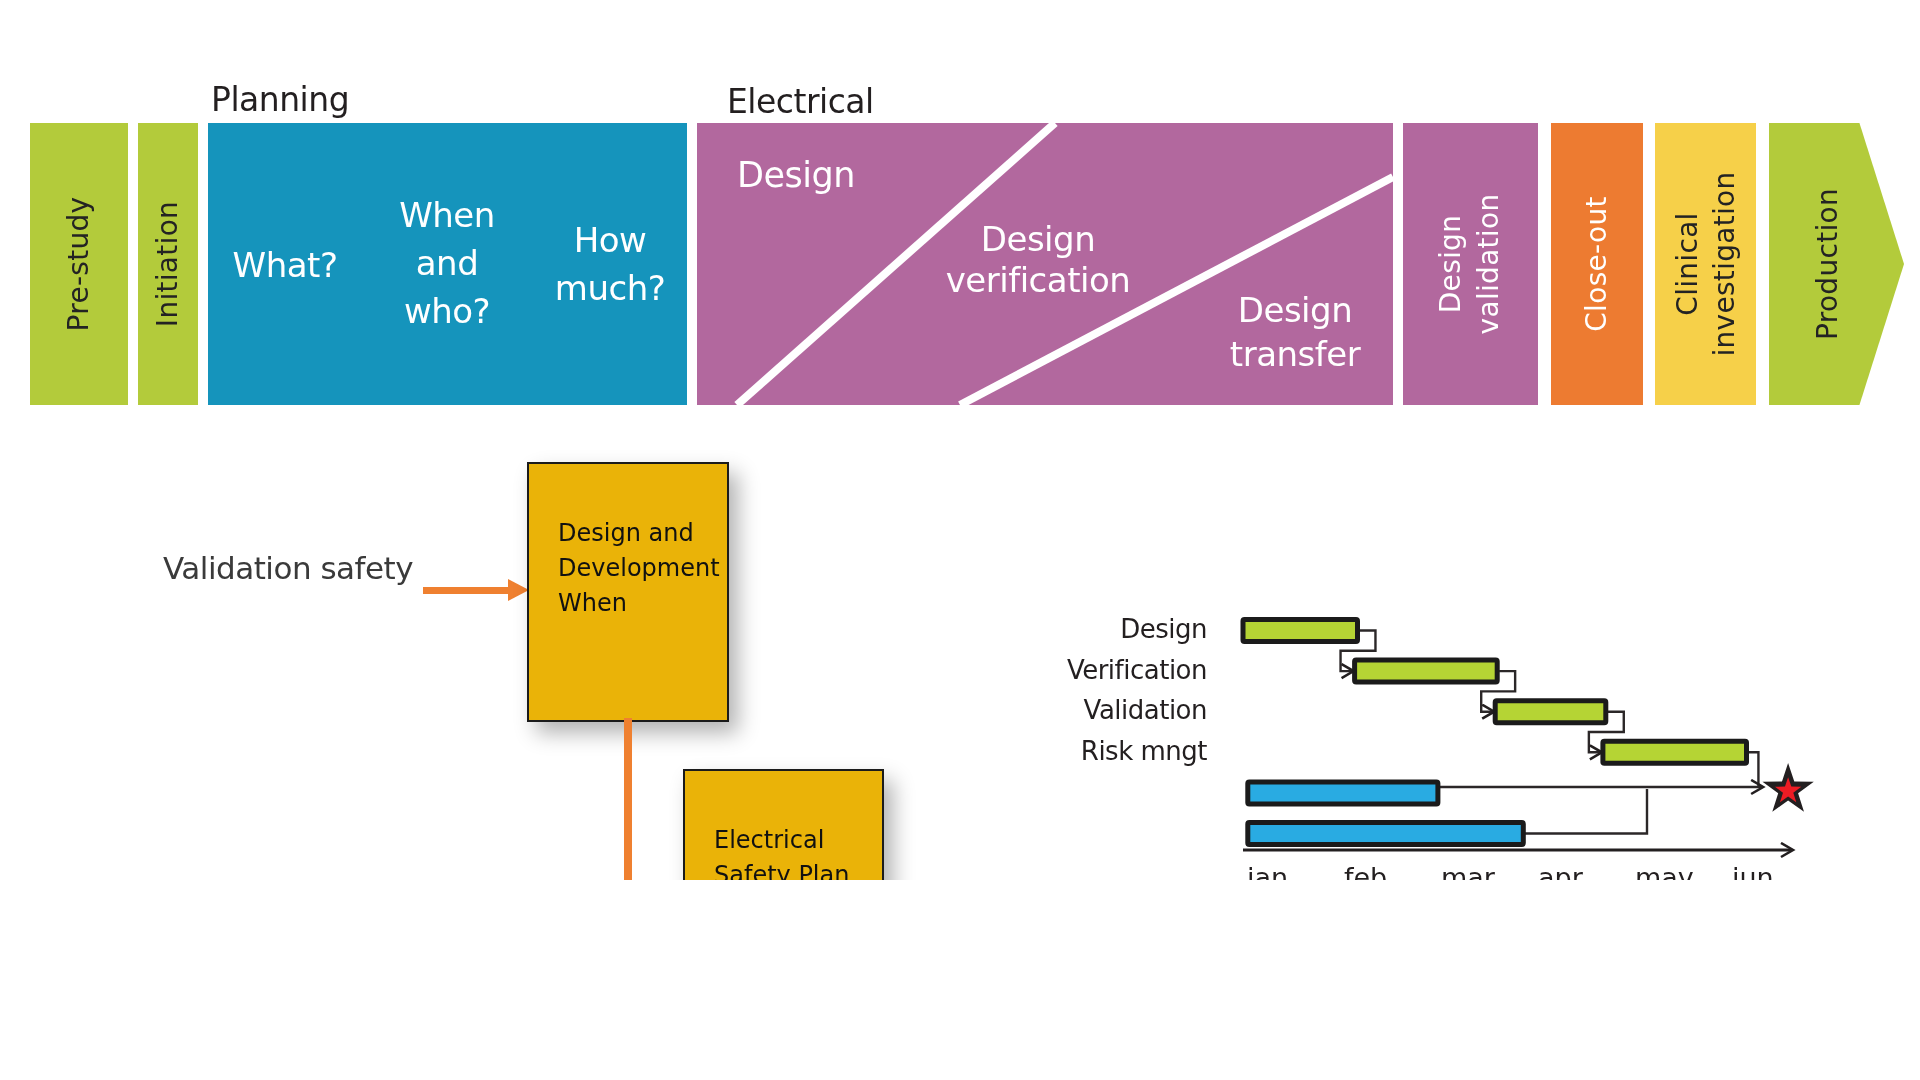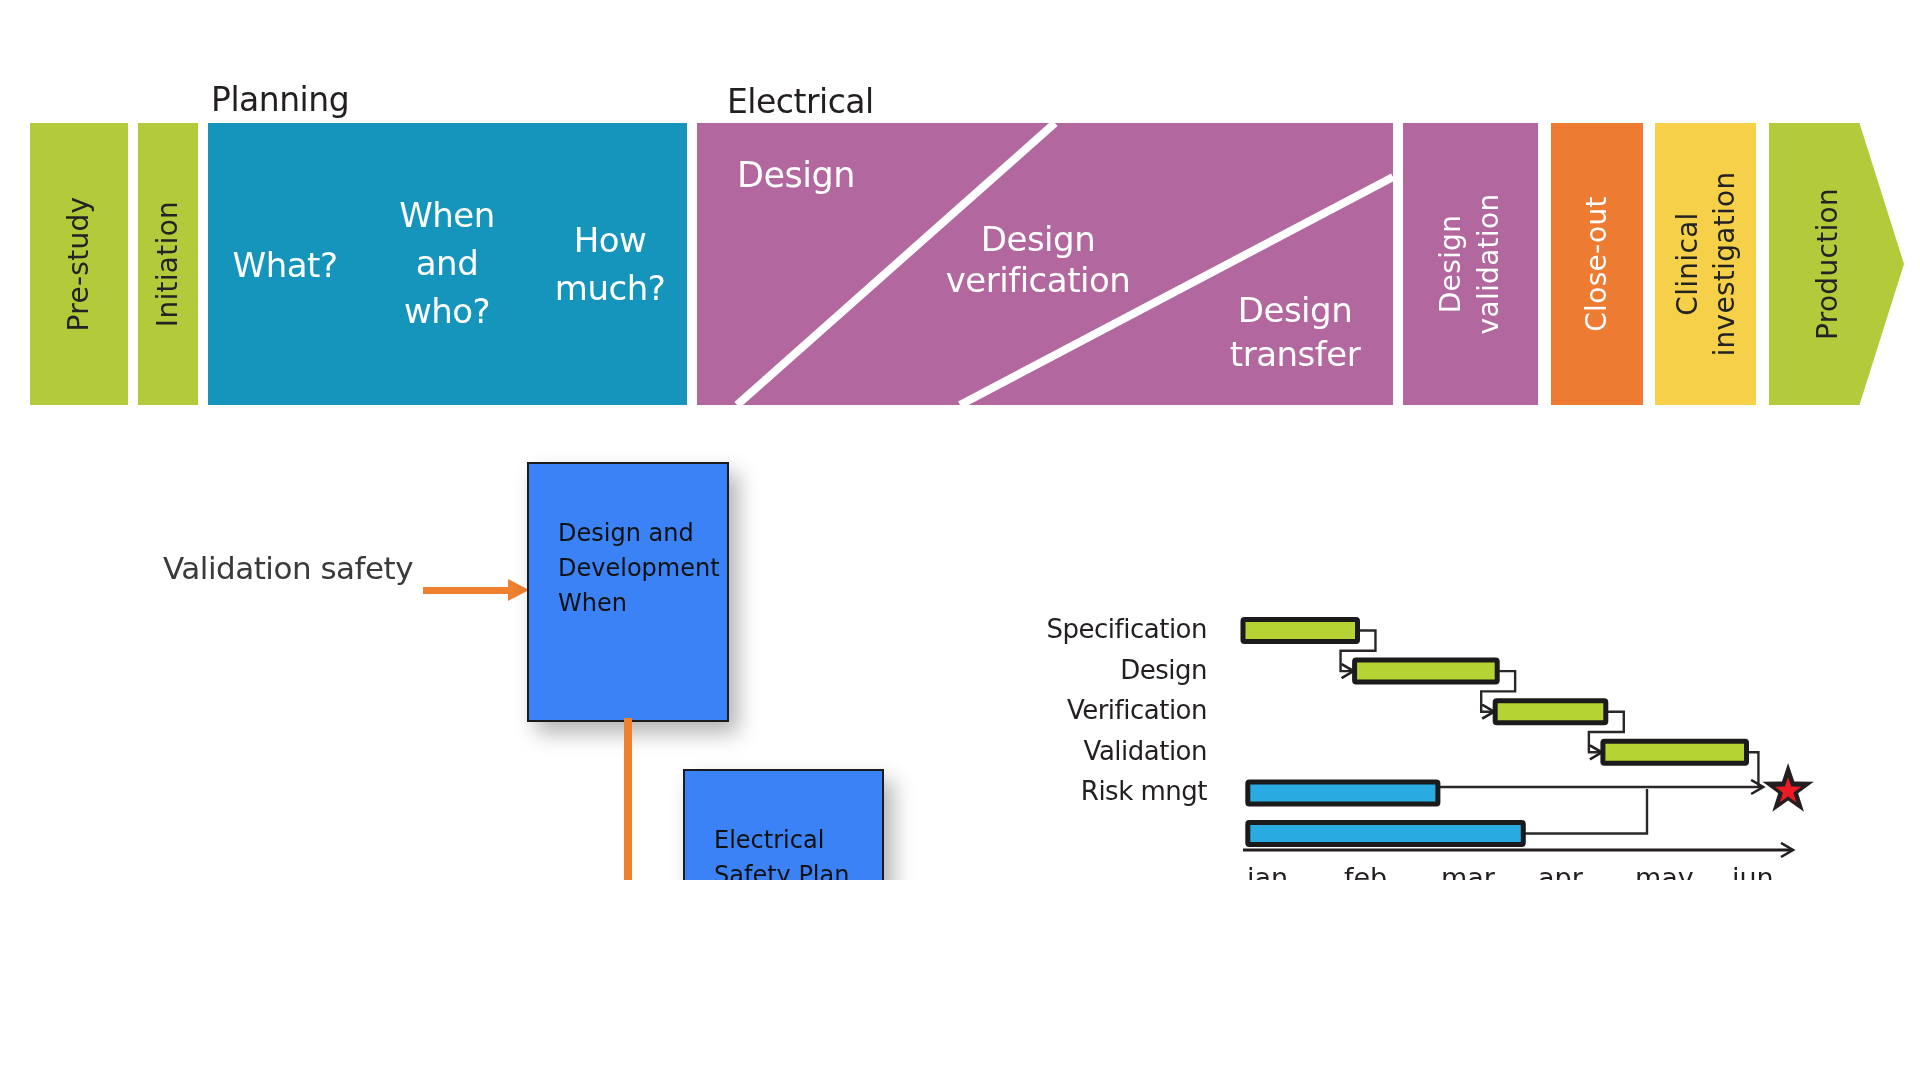--- a/index.html
+++ b/index.html
@@ -13,21 +13,21 @@
   .vtext{transform:rotate(-90deg);white-space:nowrap;font-size:28px;letter-spacing:.3px;
          text-align:center;line-height:36px;}
   .vtext.white{color:#fff;}
   .qtext{position:absolute;color:#fff;font-size:34px;text-align:center;letter-spacing:-0.5px;}
   .extext{position:absolute;color:#fff;font-size:35px;text-align:center;letter-spacing:-0.5px;}
   .exsvg{position:absolute;inset:0;}
 
   
   .note{position:absolute;left:163px;top:546px;font-size:31px;line-height:45px;
         color:#3a3a3a;letter-spacing:-0.5px;}
-  .docbox{position:absolute;width:198px;background:#3b82f6;border:2px solid #1b1b1b;
+  .docbox{position:absolute;width:198px;background:#eab308;border:2px solid #1b1b1b;
           box-shadow:9px 11px 20px rgba(0,0,0,0.30);}
   .docbox .txt{position:absolute;left:29px;top:52px;font-size:24px;line-height:35px;color:#111;}
   .oline{position:absolute;background:#ef8030;}
   .ohead{position:absolute;width:0;height:0;border-top:11px solid transparent;
          border-bottom:11px solid transparent;border-left:21px solid #ef8030;}
 
   
   #gantt-labels{position:absolute;left:780px;top:609px;width:427px;text-align:right;
                 font-size:26px;line-height:40.6px;color:#231f20;letter-spacing:-0.5px;}
   #gantt-svg{position:absolute;left:1000px;top:595px;}
@@ -135,21 +135,20 @@
   <div class="ohead" style="left:662px;top:890px;"></div>
 
   <div class="docbox" style="left:683px;top:769px;height:257px;width:197px;">
     <div class="txt">
       <div>Electrical</div>
       <div>Safety Plan</div>
     </div>
   </div>
 
   <div id="gantt-labels">
-      <div>Specification</div>
       <div>Design</div>
       <div>Verification</div>
       <div>Validation</div>
       <div>Risk mngt</div>
     </div>
   <svg id="gantt-svg" width="840" height="312">
       <defs>
         <marker id="arr" markerUnits="userSpaceOnUse" markerWidth="20" markerHeight="18" refX="12" refY="8" orient="auto">
           <path d="M1,1 L13,8 L1,15" fill="none" stroke="#231f20" stroke-width="2.6"></path>
         </marker>

